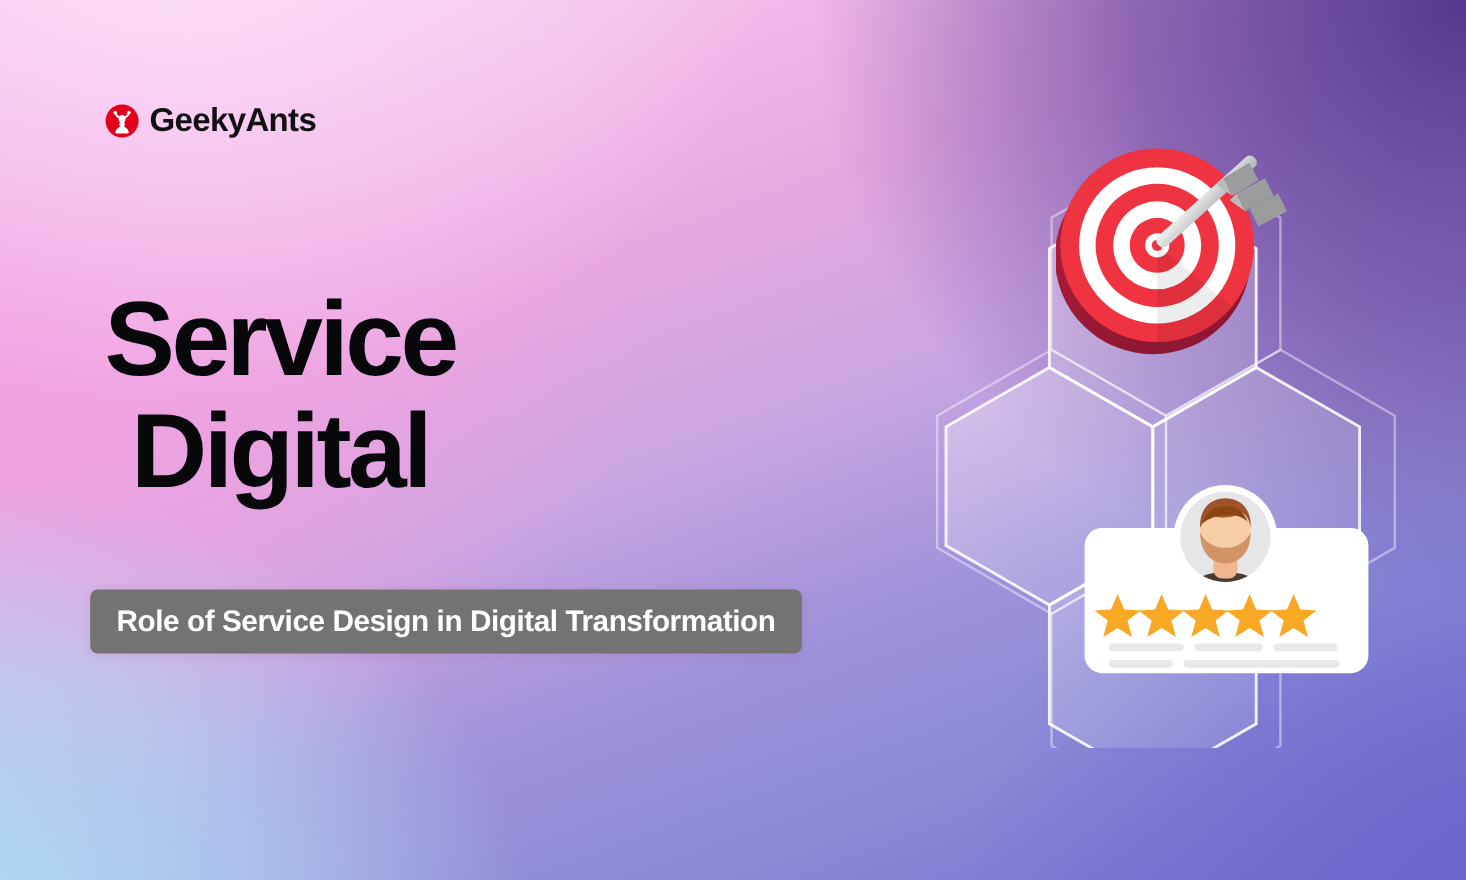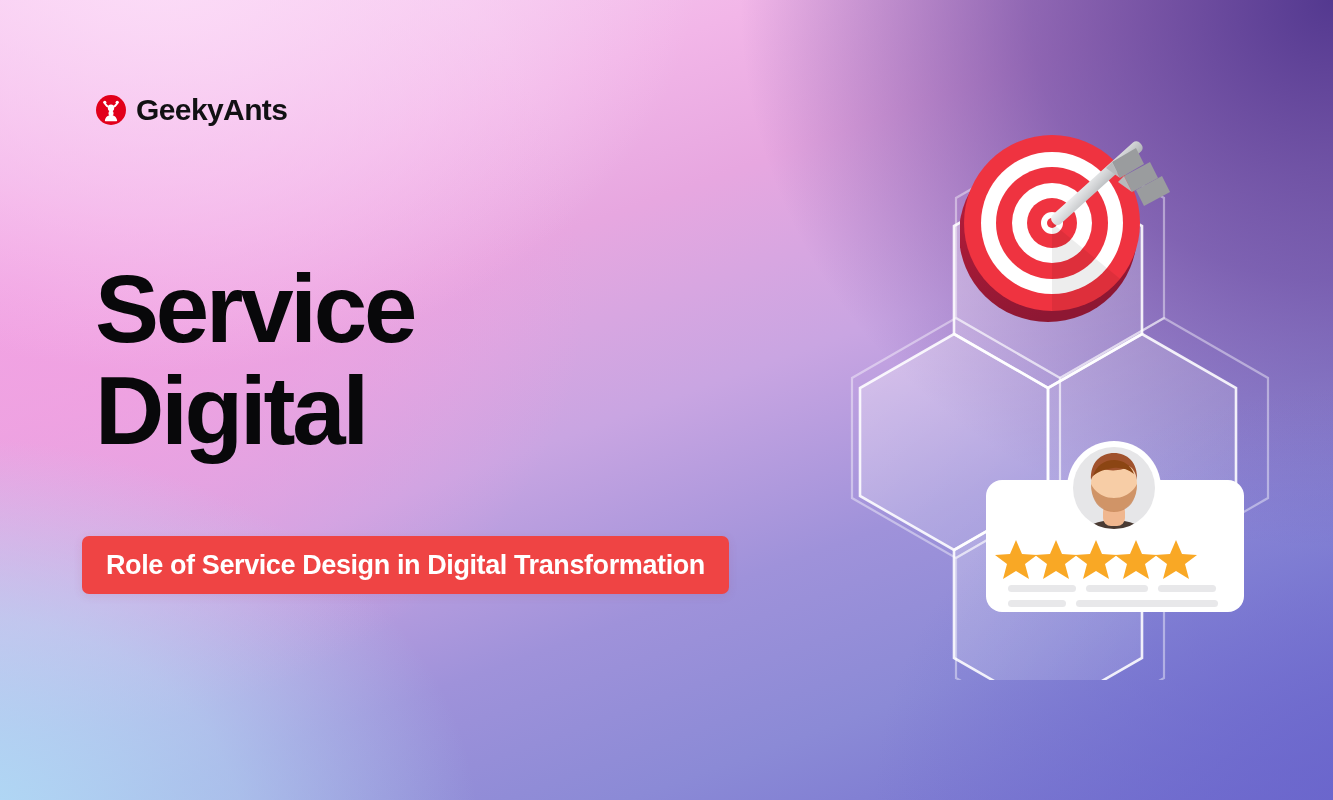--- a/index.html
+++ b/index.html
@@ -11,20 +11,21 @@
     font-family: "Liberation Sans", sans-serif;
   }
 
   
   .banner {
     position: relative;
     width: 1333px;
     height: 800px;
     overflow: hidden;
     background: #b9a6e0;
+    text-align: center;
   }
 
   
   .bg-base {
     position: absolute;
     inset: 0;
     background:
       linear-gradient(160deg,
         #f9d8f4 0%,
         #f2b6e8 22%,
@@ -119,21 +120,21 @@
 
   
   .subtitle-pill {
     position: absolute;
     left: 82px;
     top: 536px;
     height: 58px;
     display: flex;
     align-items: center;
     padding: 12px 24px;
-    background: #ef4444;
+    background: #737373;
     border-radius: 7px;
     box-shadow: 0 2px 10px rgba(160,60,90,0.12);
   }
   .subtitle-text {
     color: #ffffff;
     font-size: 27px;
     font-weight: 700;
     letter-spacing: -0.4px;
     white-space: nowrap;
   }

